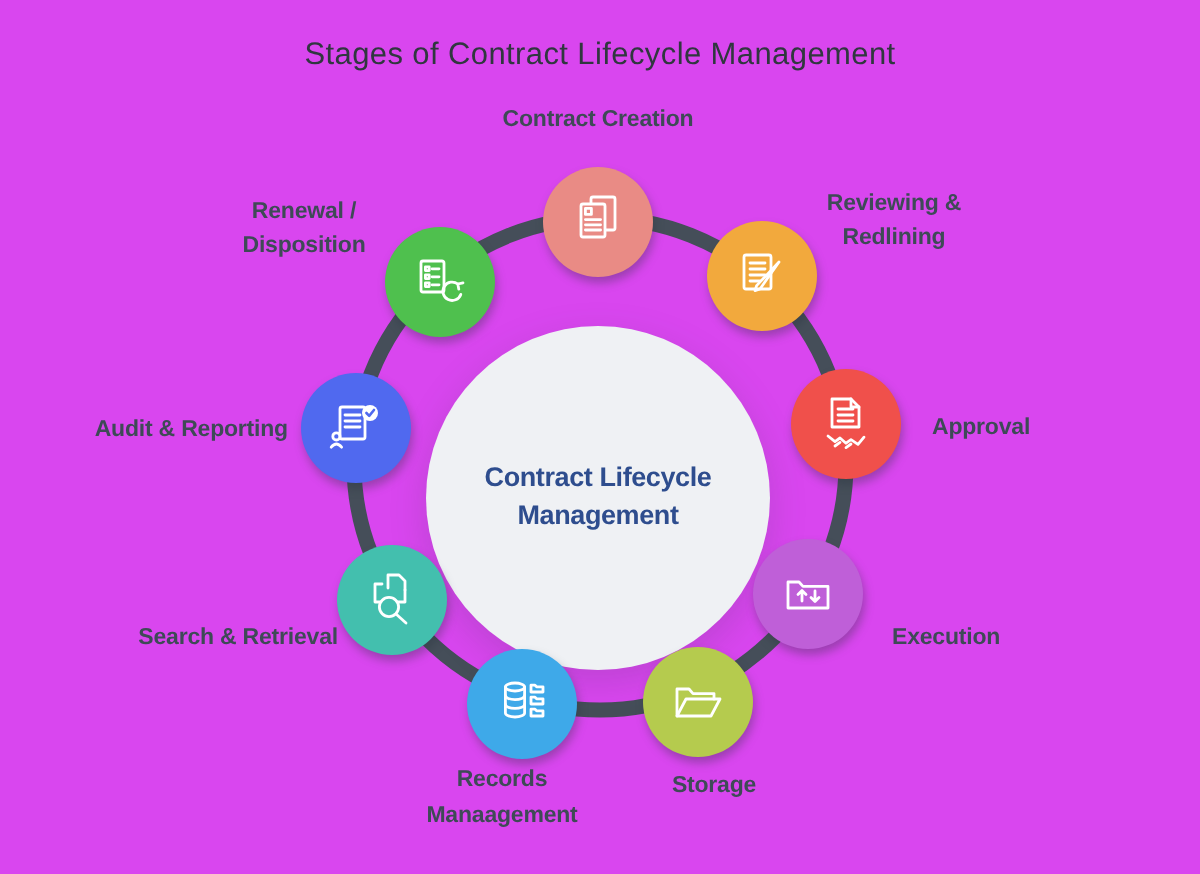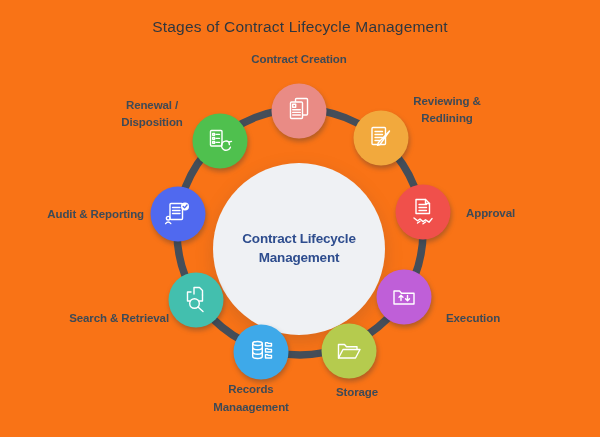--- a/index.html
+++ b/index.html
@@ -1,16 +1,16 @@
 <!DOCTYPE html>
 <html><head>
 <meta charset="utf-8">
 <style>
   html,body{margin:0;padding:0;background:#ffffff;}
-  .stage-wrap{width:600px;height:437px;position:relative;background:#f97316;overflow:hidden;}
+  .stage-wrap{width:600px;height:437px;position:relative;background:#d946ef;overflow:hidden;}
   svg{display:block;}
   .title-text{font:500 15.5px "Liberation Sans", sans-serif;fill:#30373F;letter-spacing:.2px;}
   .lbl{font:600 11.5px "Liberation Sans", sans-serif;fill:#3E4A56;letter-spacing:-0.1px;}
   .center-text{font:700 13.5px "Liberation Sans", sans-serif;letter-spacing:-0.2px;}
   .node{filter:drop-shadow(1px 3px 2.5px rgba(40,50,60,0.35));stroke:none;}
   .center-circle{filter:drop-shadow(0 6px 9px rgba(40,50,60,0.16));}
   .icon{stroke:#ffffff;stroke-width:1.4;fill:none;stroke-linecap:round;stroke-linejoin:round;}
   .ring{fill:none;}
 </style>
 </head>

